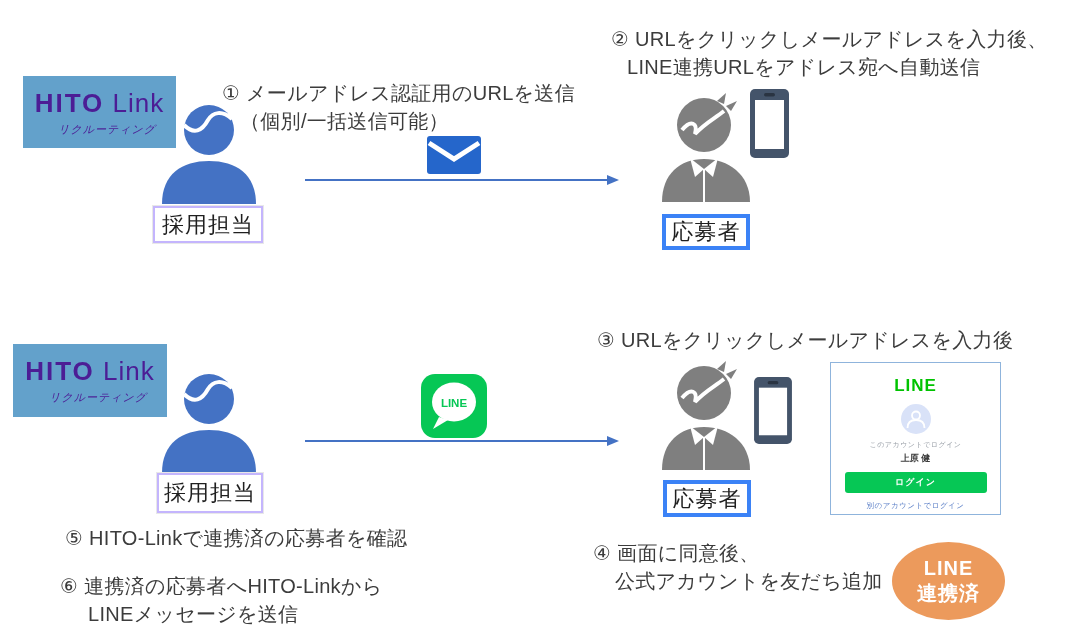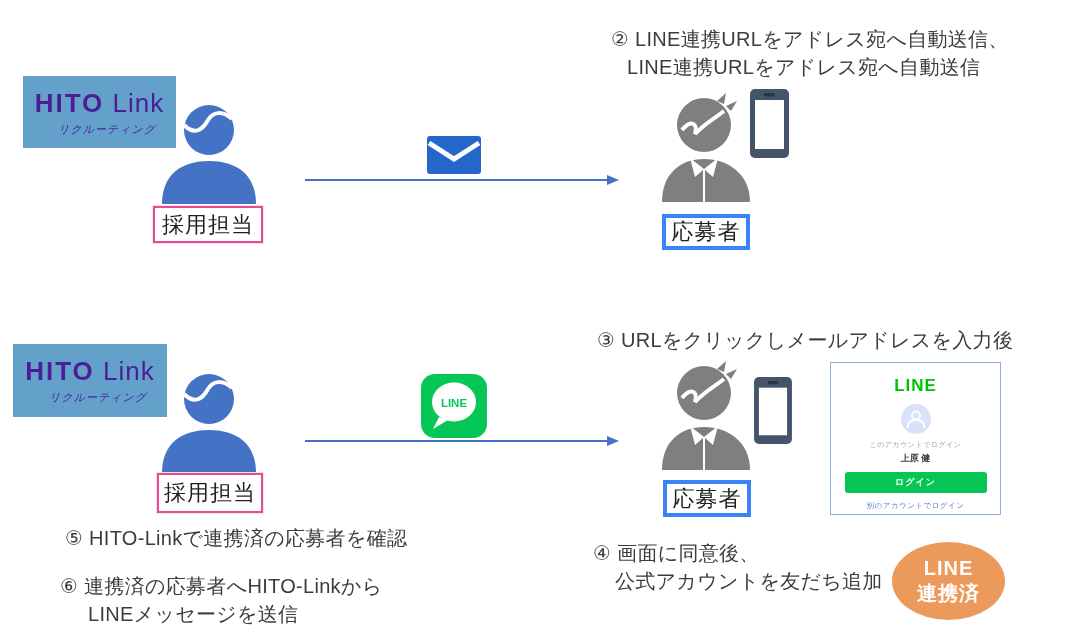--- a/index.html
+++ b/index.html
@@ -13,21 +13,21 @@
   .logo-main { font-size:26px; font-weight:300; letter-spacing:1px; white-space:nowrap; }
   .logo-main .bold { font-weight:700; letter-spacing:2px; }
   .logo-sub { font-size:11px; font-style:italic; margin-top:3px; align-self:flex-end; margin-right:20px; letter-spacing:1px; }
 
   
   .step { position:absolute; font-size:20px; color:#3c3c3c; line-height:28px; white-space:nowrap; letter-spacing:0.3px; }
 
   
   .tag { position:absolute; background:#fff; display:flex; align-items:center; justify-content:center;
     font-size:22px; color:#1f1f1f; letter-spacing:1px; }
-  .tag.recruiter-tag { border:2px solid #ec4899; box-shadow:0 0 0 1px #e8e8e8; }
+  .tag.recruiter-tag { border:2px solid #c4b5fd; box-shadow:0 0 0 1px #e8e8e8; }
   .tag.applicant-tag { border:4px solid #3b82f6; }
 
   .abs { position:absolute; }
 
   
   .arrow { position:absolute; }
 
   
   .login-box { position:absolute; left:830px; top:362px; width:171px; height:153px;
     background:#fff; border:1px solid #8FB4DC; display:flex; flex-direction:column; align-items:center; }
@@ -57,33 +57,37 @@
   <svg class="abs" style="left:158px; top:104px;" width="100" height="100" viewBox="0 0 100 100">
     <circle cx="51" cy="26" r="25" fill="#4472C4"></circle>
     <path d="M26 21 C36 31, 44 27, 50 16 C55 8, 64 6, 74 15" stroke="#ffffff" stroke-width="4" fill="none"></path>
     <path d="M4 100 C4 70 24 57 51 57 C78 57 98 70 98 100 Z" fill="#4472C4"></path>
   </svg>
 
   <div class="tag recruiter-tag" style="left:153px; top:206px; width:110px; height:37px;">
     <span>採用担当</span>
   </div>
 
+  <div class="step" style="left:222px; top:79px;">
+    <div>① メールアドレス認証用のURLを送信</div>
+    <div style="padding-left:18px;">（個別/一括送信可能）</div>
+  </div>
 
   <svg class="abs" style="left:427px; top:136px;" width="54" height="38" viewBox="0 0 54 38">
     <rect x="0" y="0" width="54" height="38" rx="3" fill="#2566CB"></rect>
     <path d="M2 7 L27 23 L52 7" stroke="#ffffff" stroke-width="5" fill="none"></path>
   </svg>
 
   <svg class="arrow" style="left:303px; top:174px;" width="316" height="12" viewBox="0 0 316 12">
     <line x1="2" y1="6" x2="304" y2="6" stroke="#4472C4" stroke-width="2"></line>
     <path d="M304 1 L316 6 L304 11 Z" fill="#4472C4"></path>
   </svg>
 
   <div class="step" style="left:611px; top:25px;">
-    <div>② LINE連携URLをアドレス宛へ自動送信、</div>
+    <div>② URLをクリックしメールアドレスを入力後、</div>
     <div style="padding-left:16px;">LINE連携URLをアドレス宛へ自動送信</div>
   </div>
 
   <svg class="abs" style="left:660px; top:92px;" width="92" height="110" viewBox="0 0 92 110">
     <circle cx="44" cy="33" r="27" fill="#7F7F7F"></circle>
     <path d="M57 9 L66 1 L64 12 Z" fill="#7F7F7F"></path>
     <path d="M66 14 L77 9 L71 19 Z" fill="#7F7F7F"></path>
     <path d="M22 38 C31 27, 38 31, 35 42 C45 31, 54 27, 64 19" stroke="#ffffff" stroke-width="4" fill="none"></path>
     <path d="M2 110 C2 82 20 67 44 67 C68 67 90 82 90 110 Z" fill="#7F7F7F"></path>
     <path d="M30 66 L44 77 L35 85 Z" fill="#ffffff"></path>

